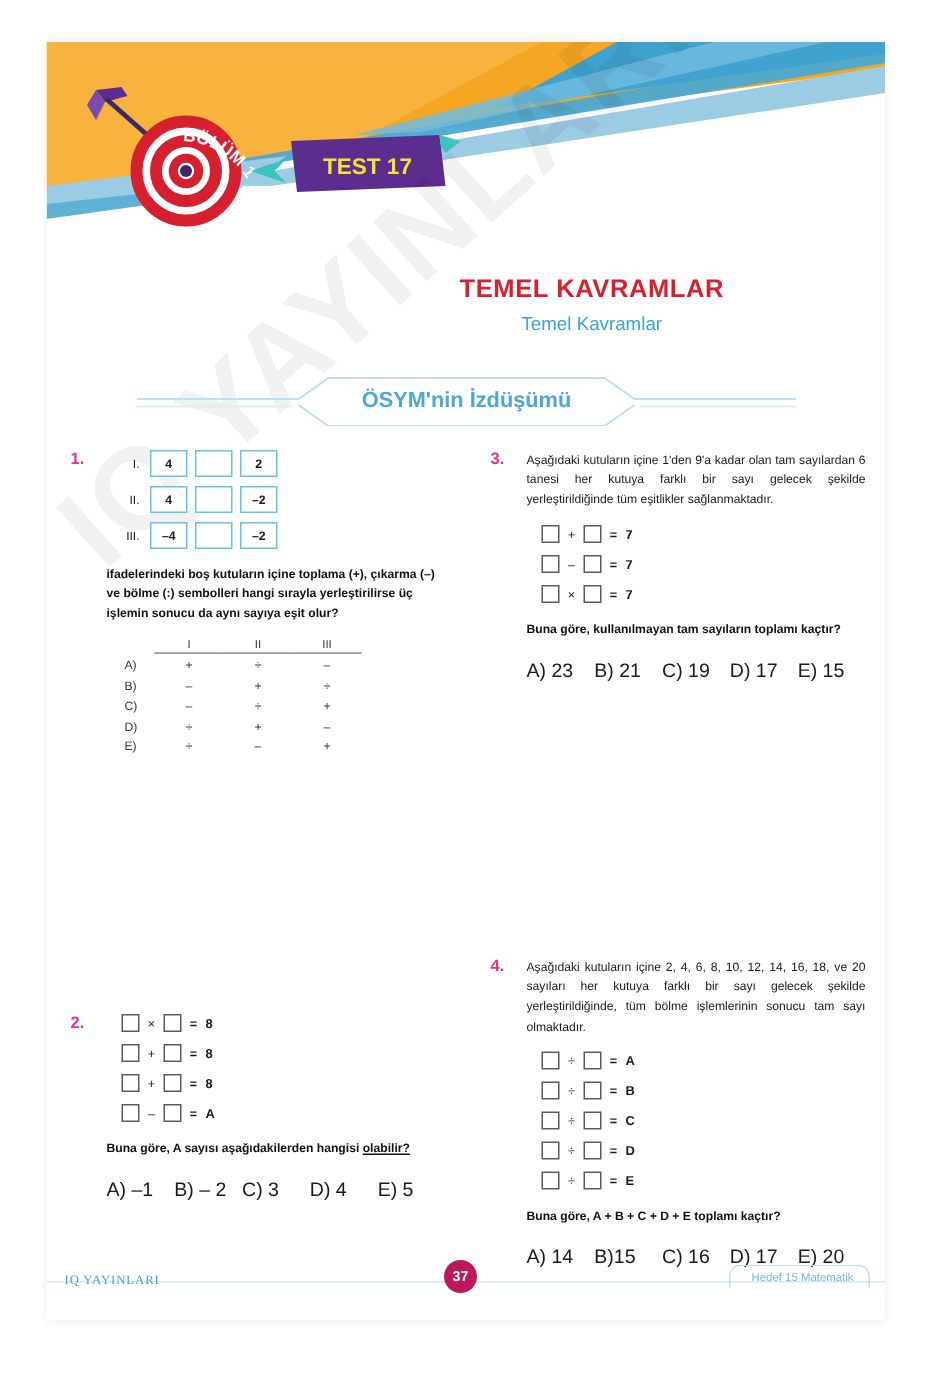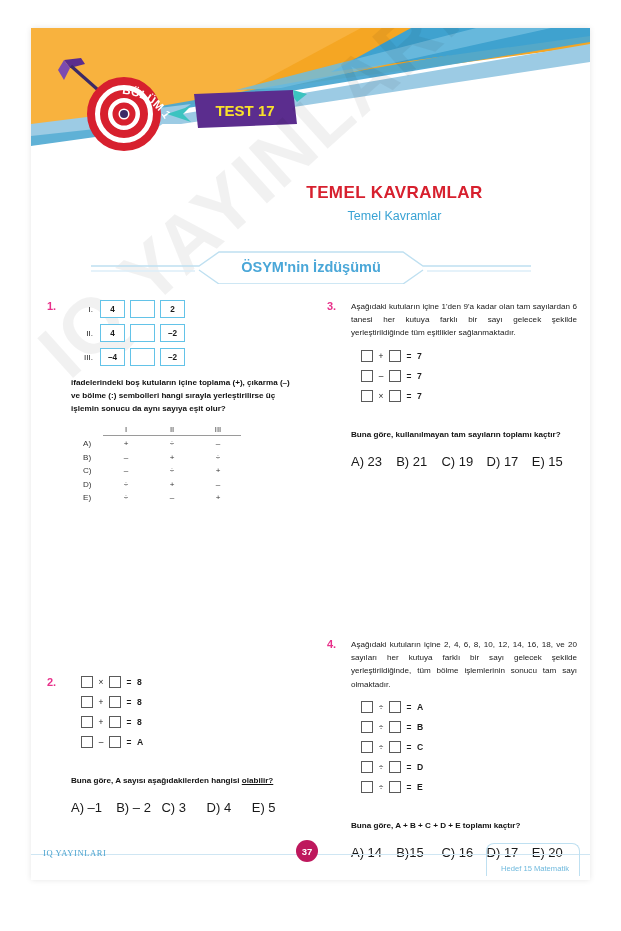--- a/index.html
+++ b/index.html
@@ -136,21 +136,21 @@
     line-height: 13.2px;
     color: #1a1a1a;
     text-align: justify;
     font-weight: normal;
   }
   .q-ask {
     font-size: 8.1px;
     line-height: 13px;
     color: #111;
     font-weight: bold;
-    margin-top: 26px;
+    margin-top: 11px;
   }
   .q-ask .ul { text-decoration: underline; }
 
   
   .opts {
     display: flex;
     margin-top: 13px;
     font-size: 13px;
     color: #1a1a1a;
   }
@@ -270,21 +270,21 @@
     font-weight: bold;
     display: flex;
     align-items: center;
     justify-content: center;
   }
   .footer-right {
     position: absolute;
     right: 10px;
     top: 815px;
     height: 15px;
-    padding: 17px 10px 0 14px;
+    padding: 0 10px 0 14px;
     border: 1px solid #bfe0f1;
     border-bottom: none;
     border-radius: 8px 8px 0 0;
     display: flex;
     align-items: center;
     font-size: 7.6px;
     color: #6fb9dd;
     text-align: right;
   }
 </style>

